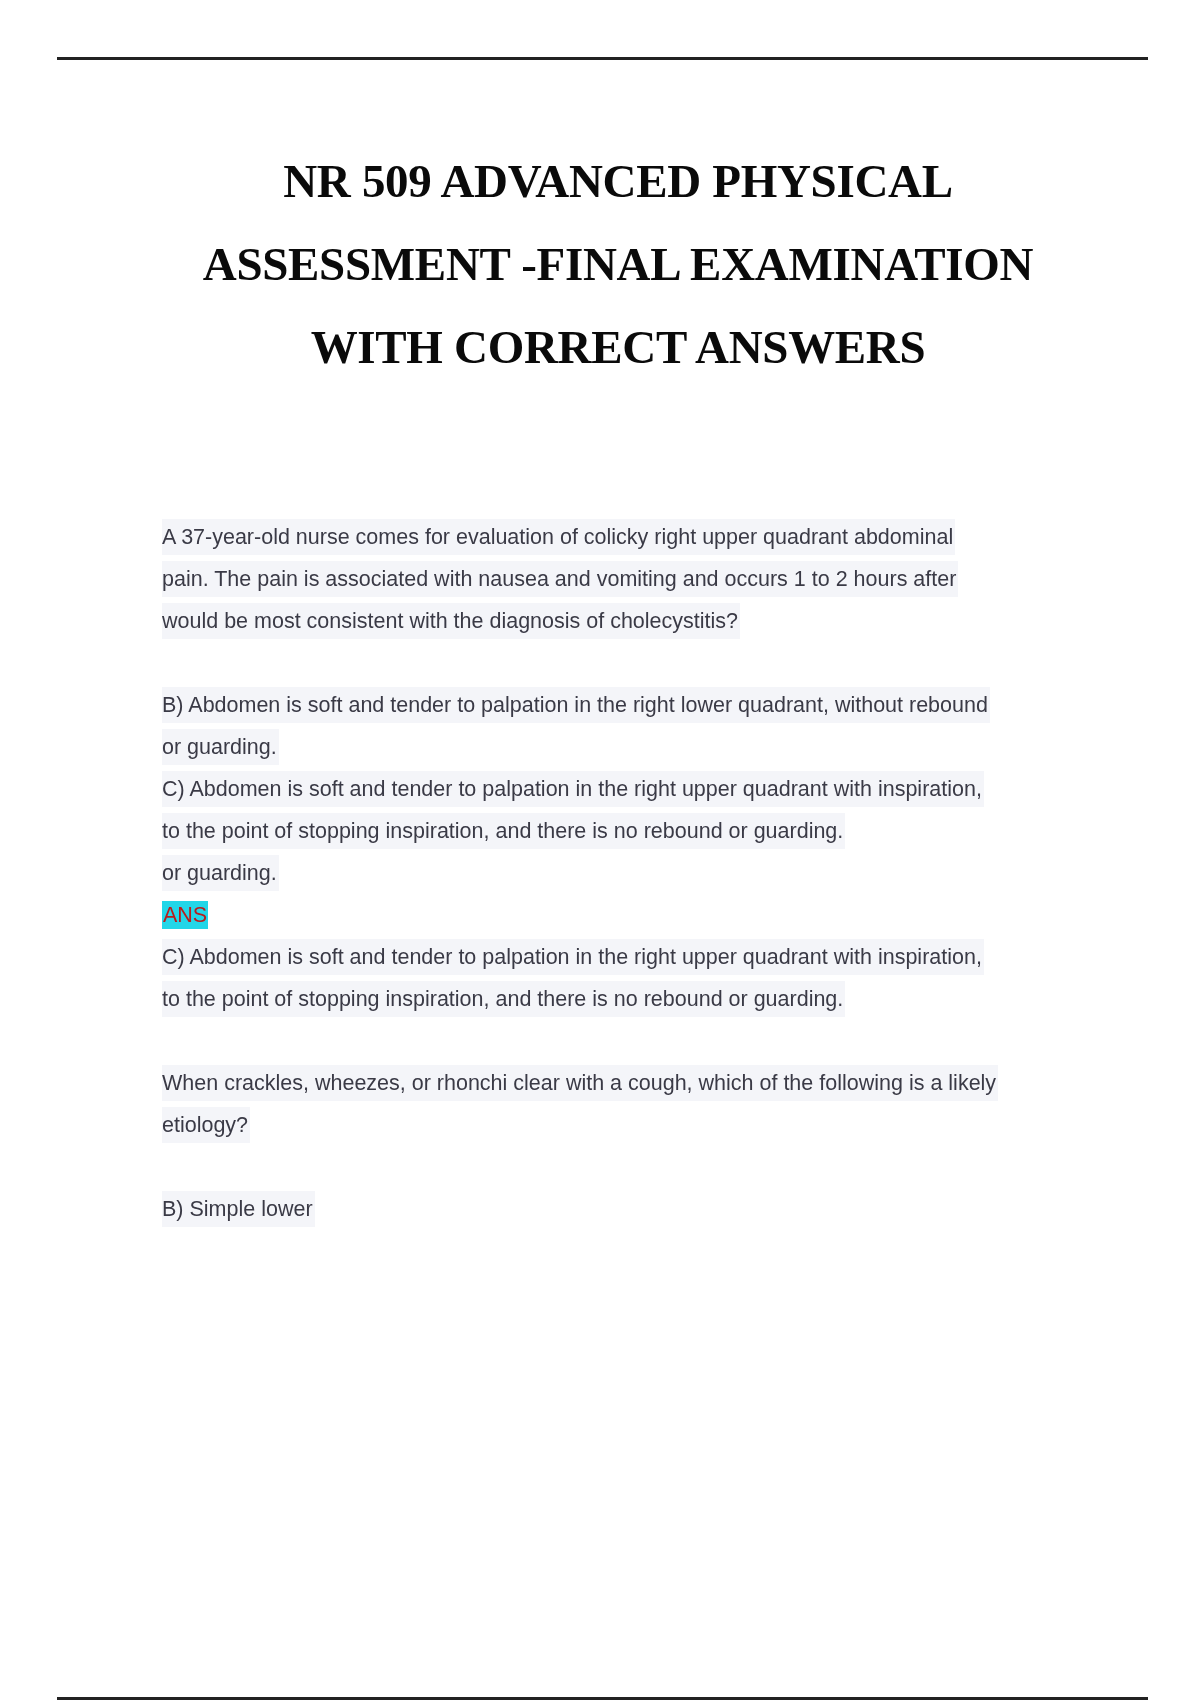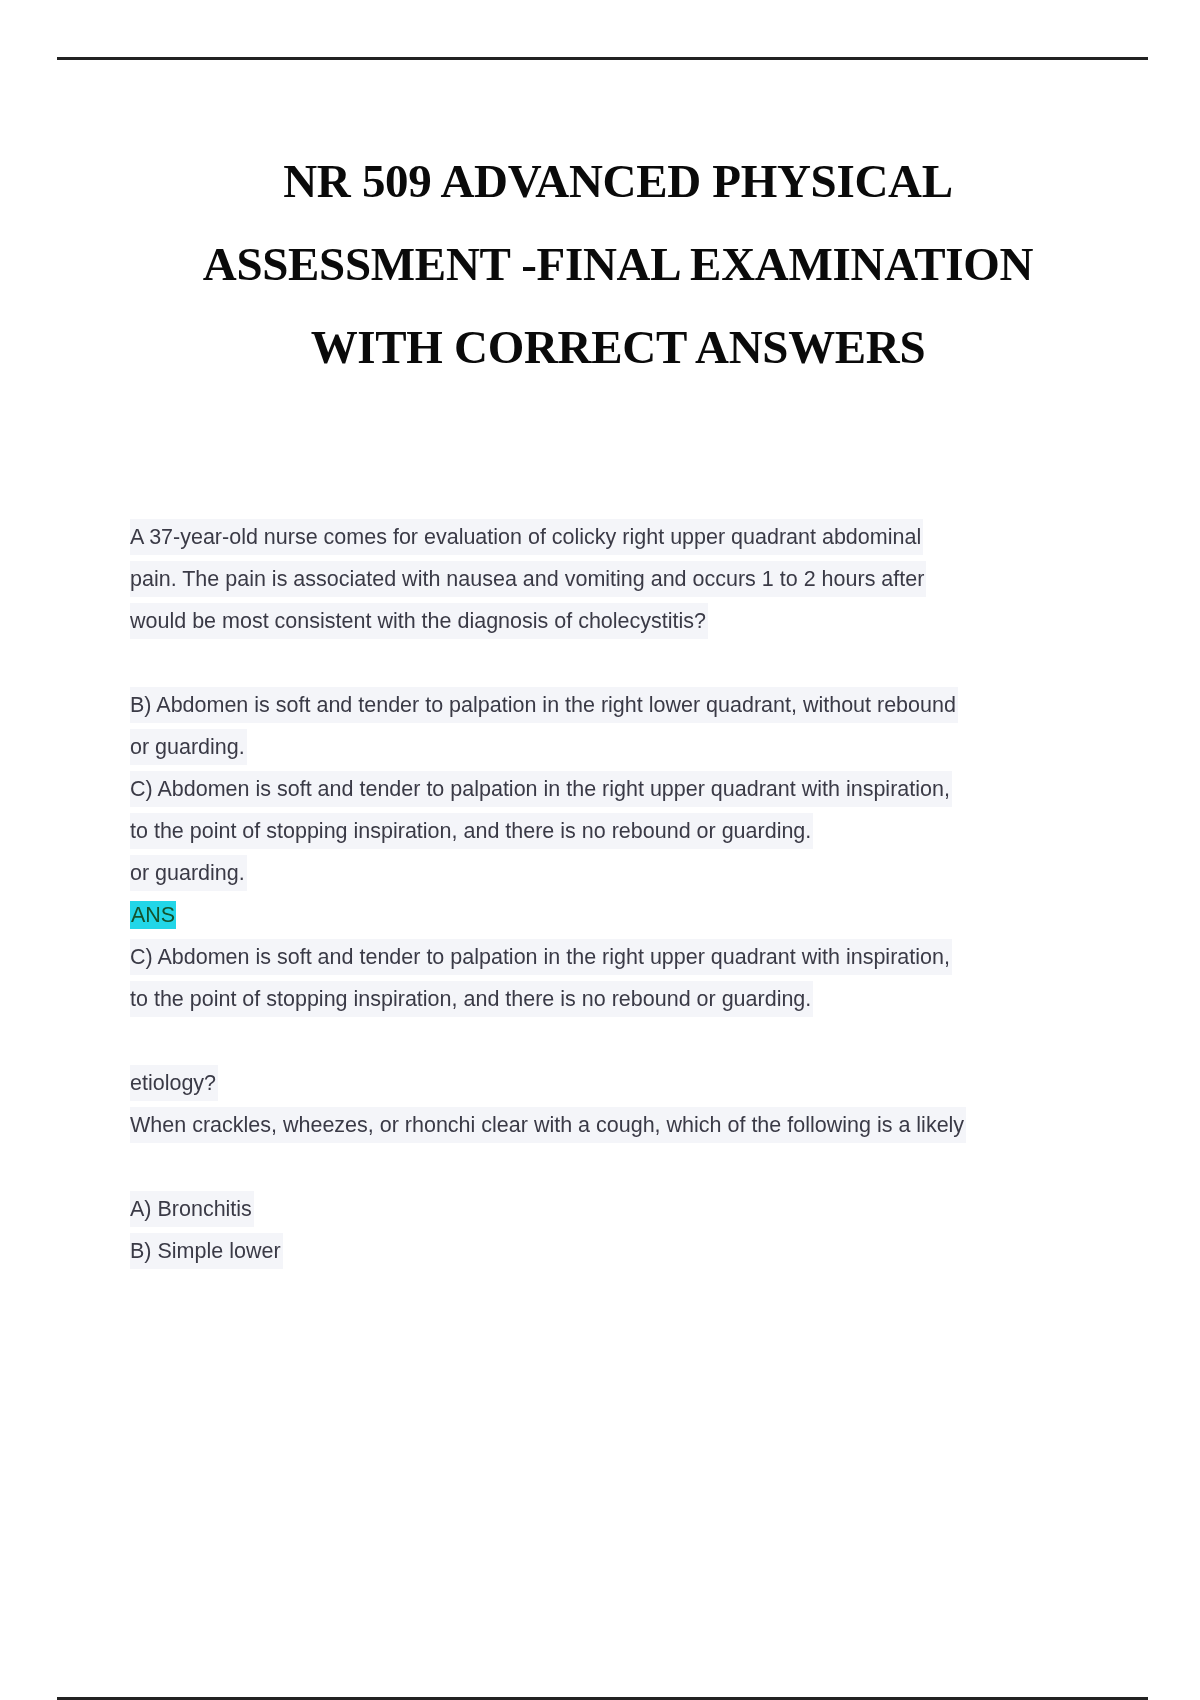--- a/index.html
+++ b/index.html
@@ -34,41 +34,41 @@
     font-size: 47px;
     line-height: 83px;
     color: #0a0a0a;
     margin: 0;
     letter-spacing: -0.3px;
   }
   .title .tline { display: block; }
 
   .content {
     position: absolute;
-    left: 130px;
+    left: 162px;
     top: 516px;
     width: 945px;
     font-family: "Liberation Sans", "DejaVu Sans", sans-serif;
     font-size: 21.5px;
     color: #3a3a46;
   }
   .line {
     display: block;
     height: 42px;
     line-height: 42px;
     white-space: nowrap;
   }
   .line span.hl {
     background: #f4f5f9;
     padding: 6px 2px 6px 0;
   }
   .gap { height: 42px; }
   .ans {
     background: #22d6e8;
-    color: #14532d;
+    color: #b91c1c;
     padding: 2px 1px;
   }
 </style>
 </head>
 <body>
 
 <div class="rule top"></div>
 
 <h1 class="title">
   <span class="tline">NR 509 ADVANCED PHYSICAL</span>
@@ -108,26 +108,25 @@
     <div>
       <div class="line"><span class="hl">C) Abdomen is soft and tender to palpation in the right upper quadrant with inspiration,</span></div>
       <div class="line"><span class="hl">to the point of stopping inspiration, and there is no rebound or guarding.</span></div>
     </div>
   </div>
 
   <div class="gap"></div>
 
   <div>
     <div>
+      <div class="line"><span class="hl">When crackles, wheezes, or rhonchi clear with a cough, which of the following is a likely</span></div>
       <div class="line"><span class="hl">etiology?</span></div>
-      <div class="line"><span class="hl">When crackles, wheezes, or rhonchi clear with a cough, which of the following is a likely</span></div>
     </div>
 
     <div class="gap"></div>
 
     <div>
-      <div class="line"><span class="hl">A) Bronchitis</span></div>
       <div class="line"><span class="hl">B) Simple lower</span></div>
     </div>
   </div>
 </div>
 
 <div class="rule bottom"></div>
 
 </body></html>

